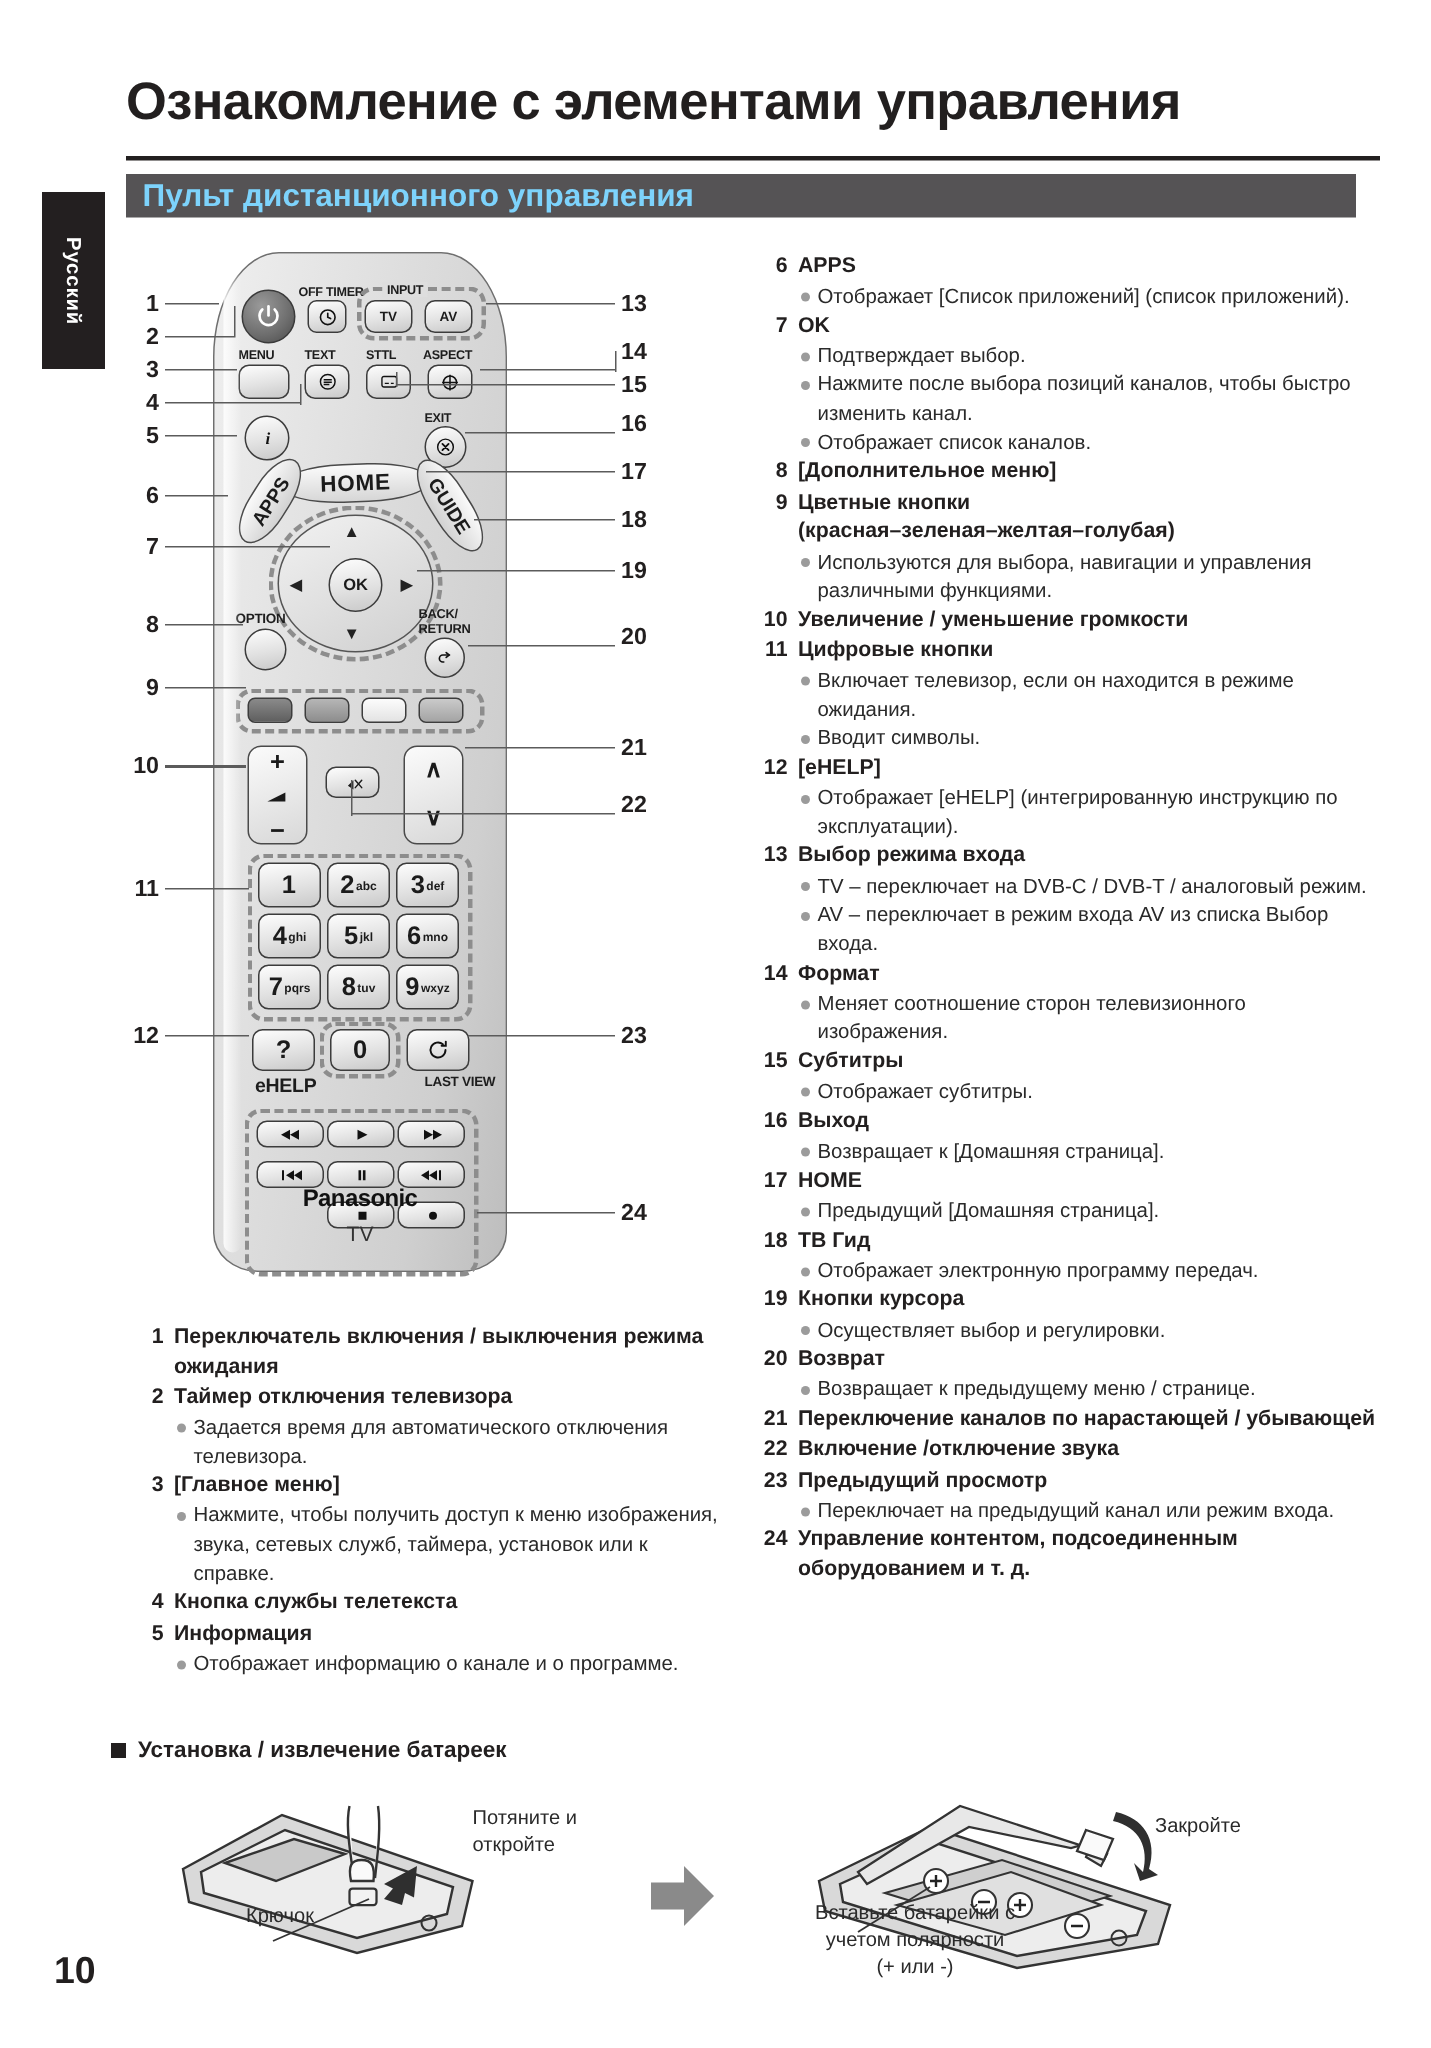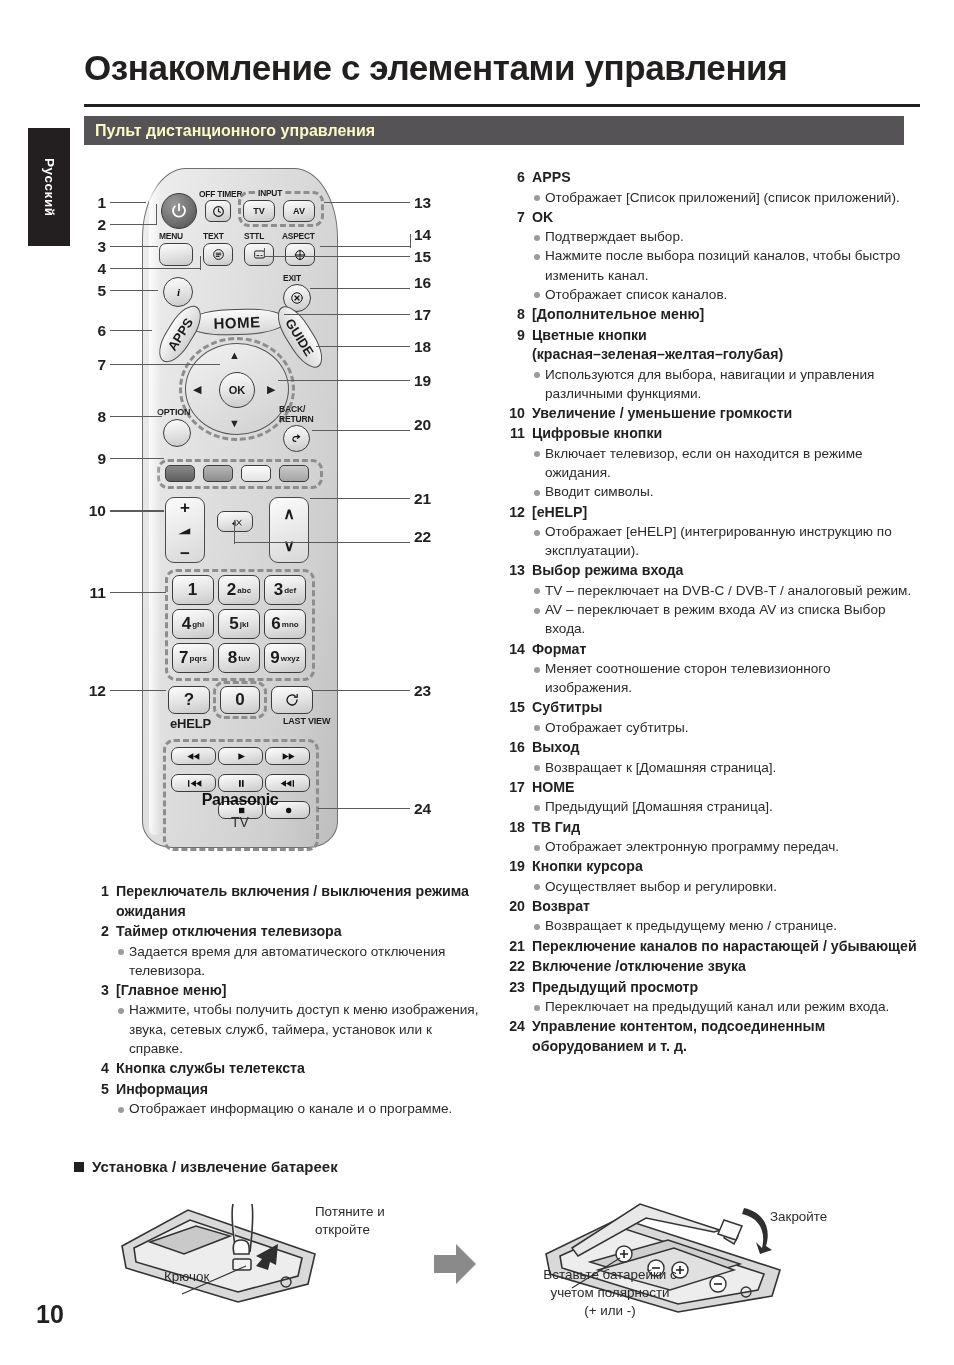--- a/index.html
+++ b/index.html
@@ -40,21 +40,21 @@
     left: 84px; top: 104px; width: 836px; height: 3px;
     background: #221f1f;
   }
   .section-bar {
     position: absolute;
     left: 84px; top: 116px; width: 820px; height: 29px;
     background: #555355;
     display: flex; align-items: center;
   }
   .section-bar span {
-    color: #fef9c3; font-size: 16px; font-weight: bold;
+    color: #7dd3fc; font-size: 21px; font-weight: bold;
     margin-left: 11px;
   }
 
   
   .remote-area { position: absolute; left: 84px; top: 160px; width: 380px; height: 710px; }
   .remote {
     position: absolute; left: 58px; top: 8px;
     width: 196px; height: 680px;
     background: linear-gradient(100deg,#efefef 0%,#dcdcdc 45%,#cfcfcf 78%,#bdbdbd 100%);
     border: 1.6px solid #6f6f6f;

